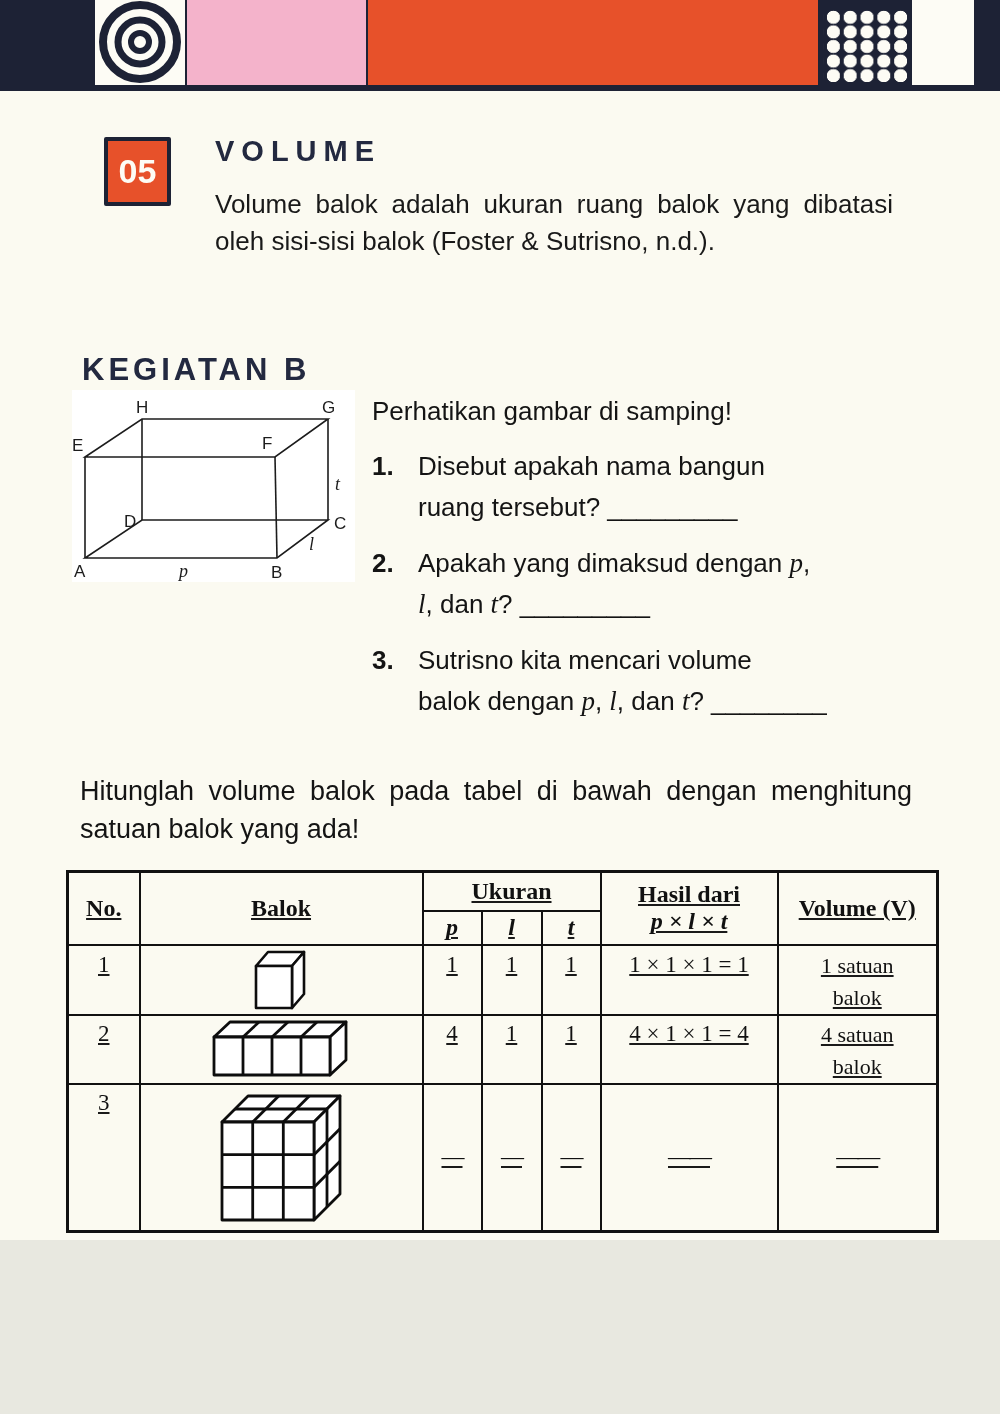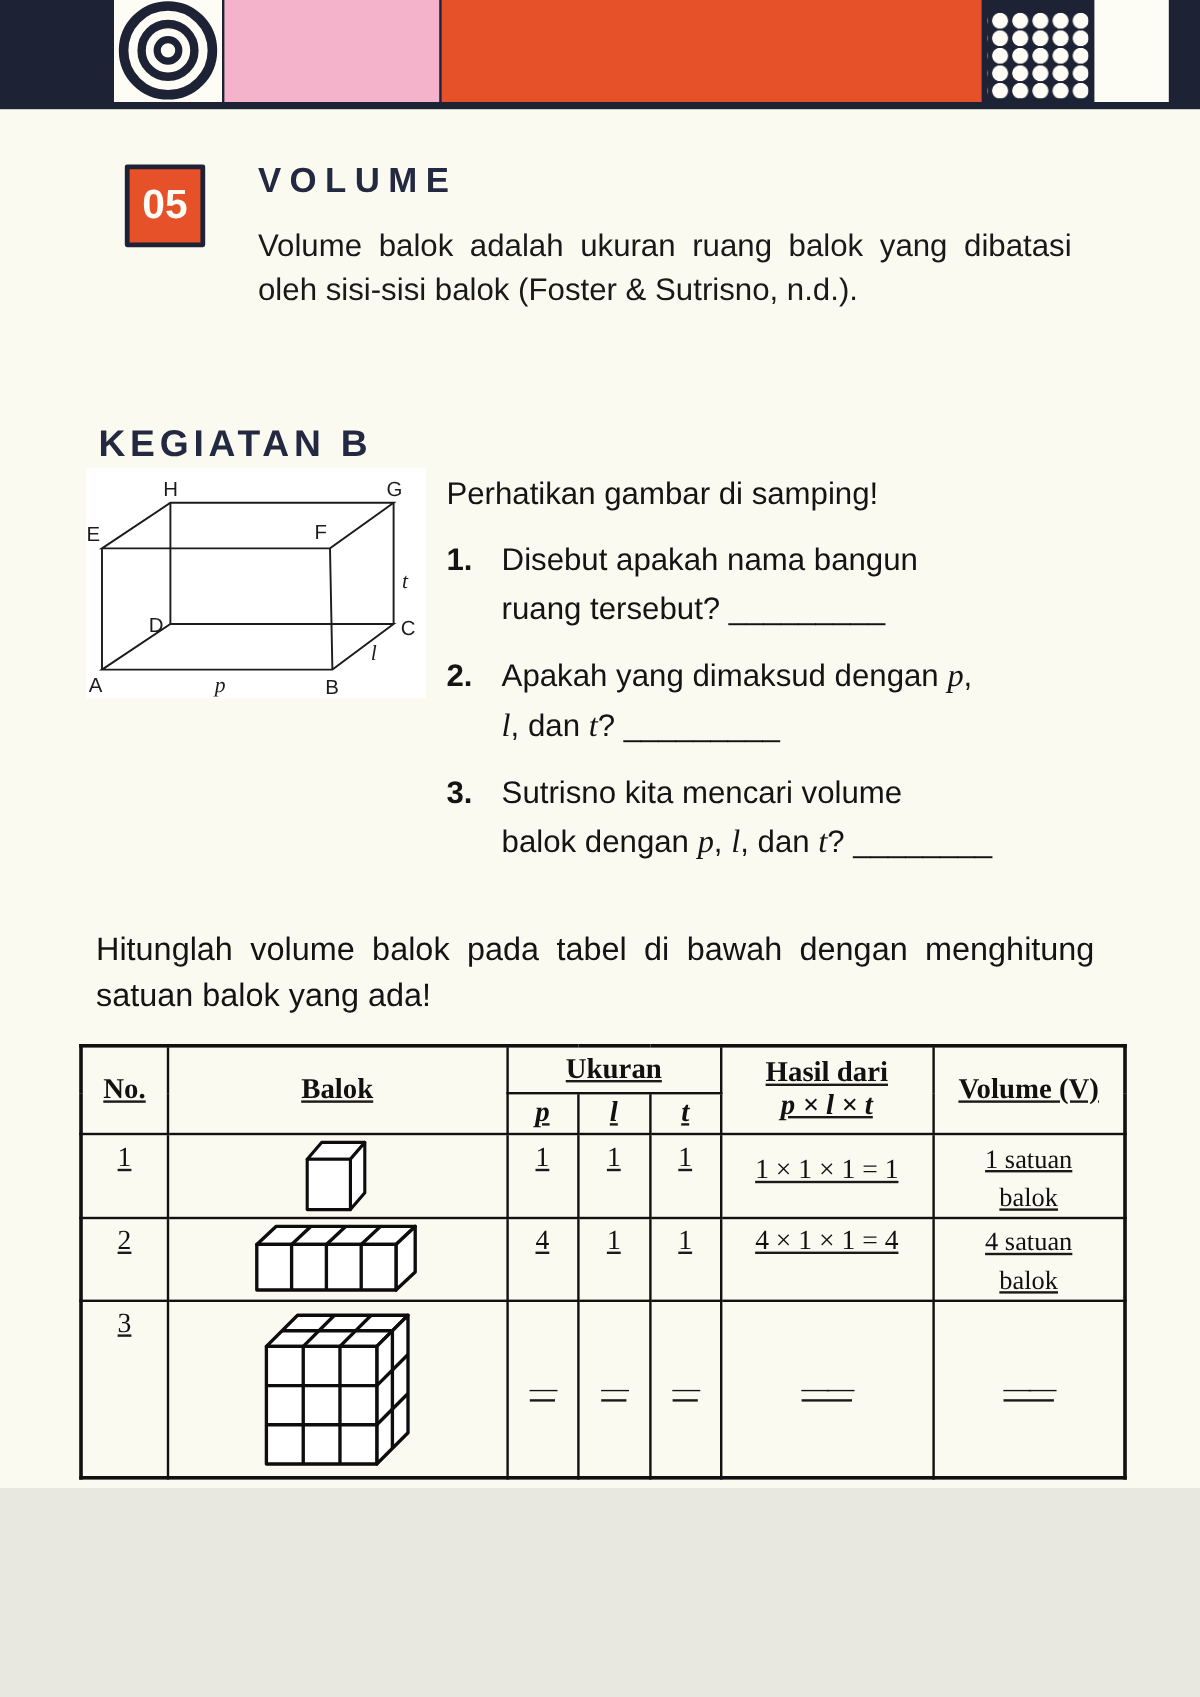--- a/index.html
+++ b/index.html
@@ -218,21 +218,21 @@
             <g class="cube-line" stroke-width="2.6">
               <path d="M3 17 L15 3 L51 3 L39 17 Z"></path>
               <path d="M39 59 L39 17 L51 3 L51 45 Z"></path>
               <rect x="3" y="17" width="36" height="42"></rect>
             </g>
           </svg>
         </td>
         <td class="cell-num" style="vertical-align:top; padding-top:6px">1</td>
         <td class="cell-num" style="vertical-align:top; padding-top:6px">1</td>
         <td class="cell-num" style="vertical-align:top; padding-top:6px">1</td>
-        <td class="cell-formula" style="vertical-align:top; padding-top:16px">1 × 1 × 1 = 1</td>
+        <td class="cell-formula" style="vertical-align:top; padding-top:6px">1 × 1 × 1 = 1</td>
         <td class="cell-vol" style="vertical-align:top; padding-top:4px">
           <div>1 satuan</div>
           <div>balok</div>
         </td>
       </tr>
 
       <tr style="height:68px">
         <td class="cell-num" style="vertical-align:top; padding-top:5px">2</td>
         <td class="row-fig">
           <svg width="140" height="60" viewBox="0 0 140 60">

